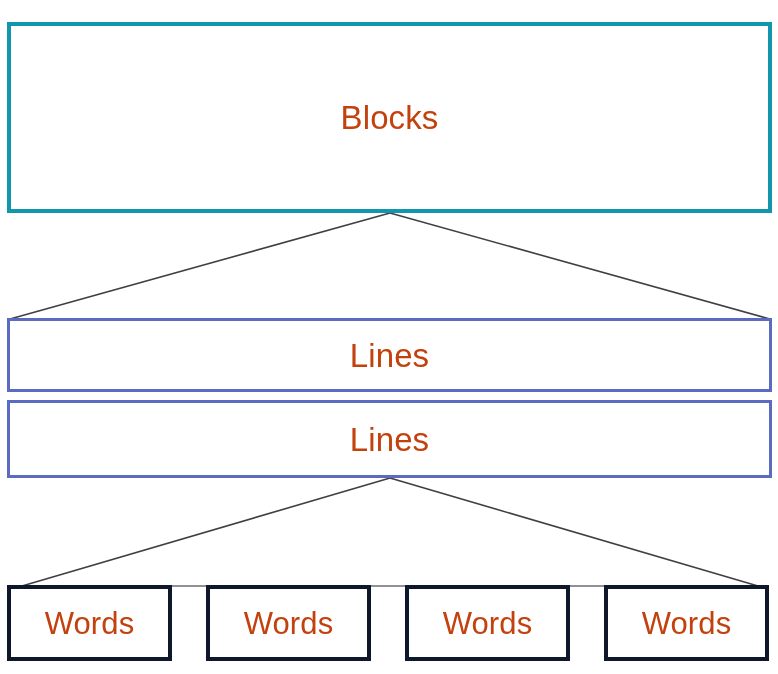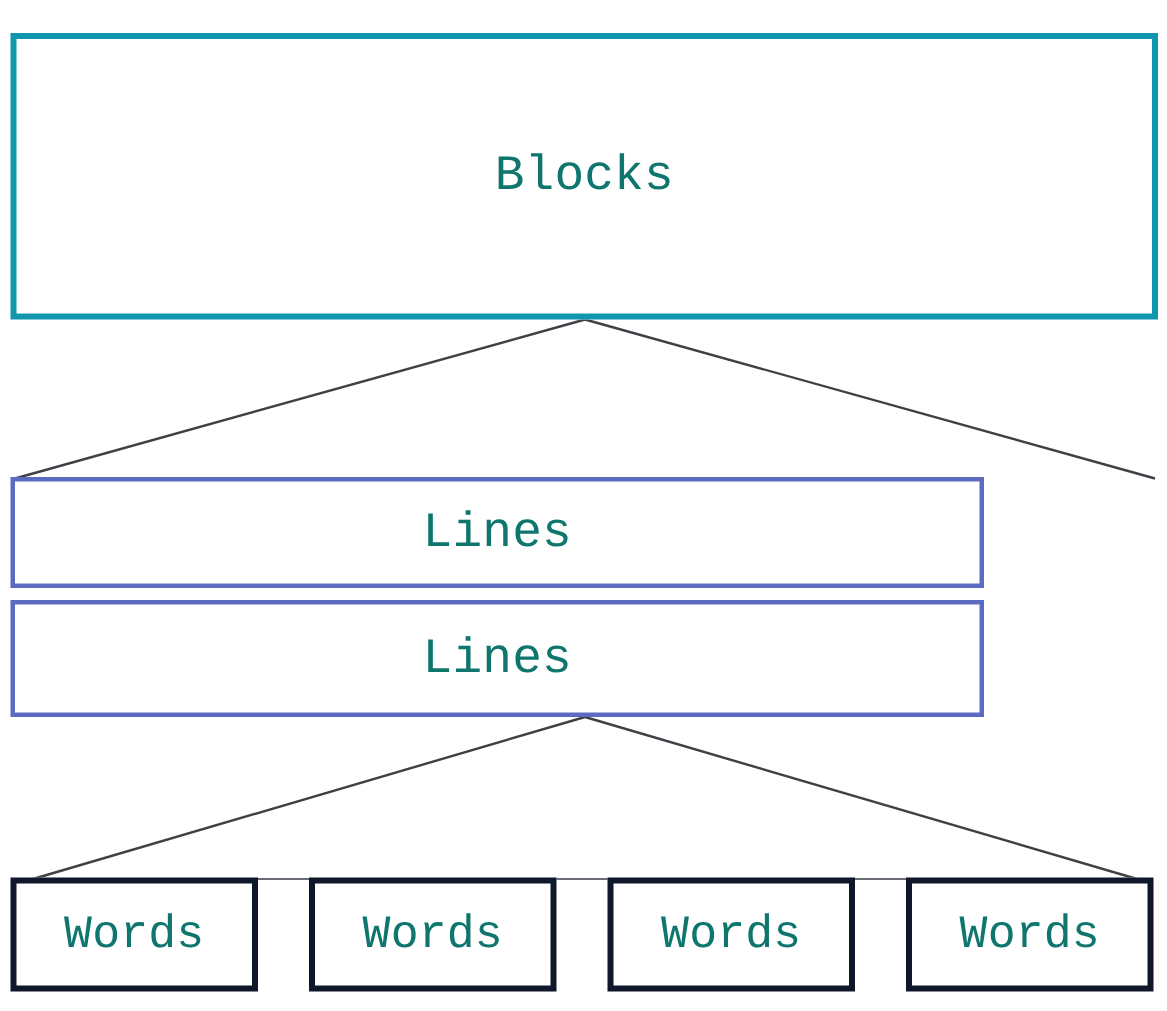--- a/index.html
+++ b/index.html
@@ -37,22 +37,22 @@
     position: absolute;
     z-index: 2;
     box-sizing: border-box;
     background: #ffffff;
     display: flex;
     align-items: center;
     justify-content: center;
   }
 
   .node-label {
-    color: #0f766e;
-    font-family: Liberation Mono, monospace;
+    color: #c2410c;
+    font-family: Liberation Sans, sans-serif;
     font-weight: 400;
     line-height: 1;
     letter-spacing: 0.1px;
     white-space: nowrap;
   }
 
   
   #node-blocks {
     left: 7px;
     top: 22px;
@@ -60,21 +60,21 @@
     height: 191px;
     border: 4px solid #1097ad;
   }
   #node-blocks .node-label {
     font-size: 33px;
   }
 
   
   .node-lines {
     left: 7px;
-    width: 649px;
+    width: 765px;
     border: 3px solid #5b6cc0;
   }
   #node-lines-1 {
     top: 318px;
     height: 74px;
   }
   #node-lines-2 {
     top: 400px;
     height: 78px;
   }

